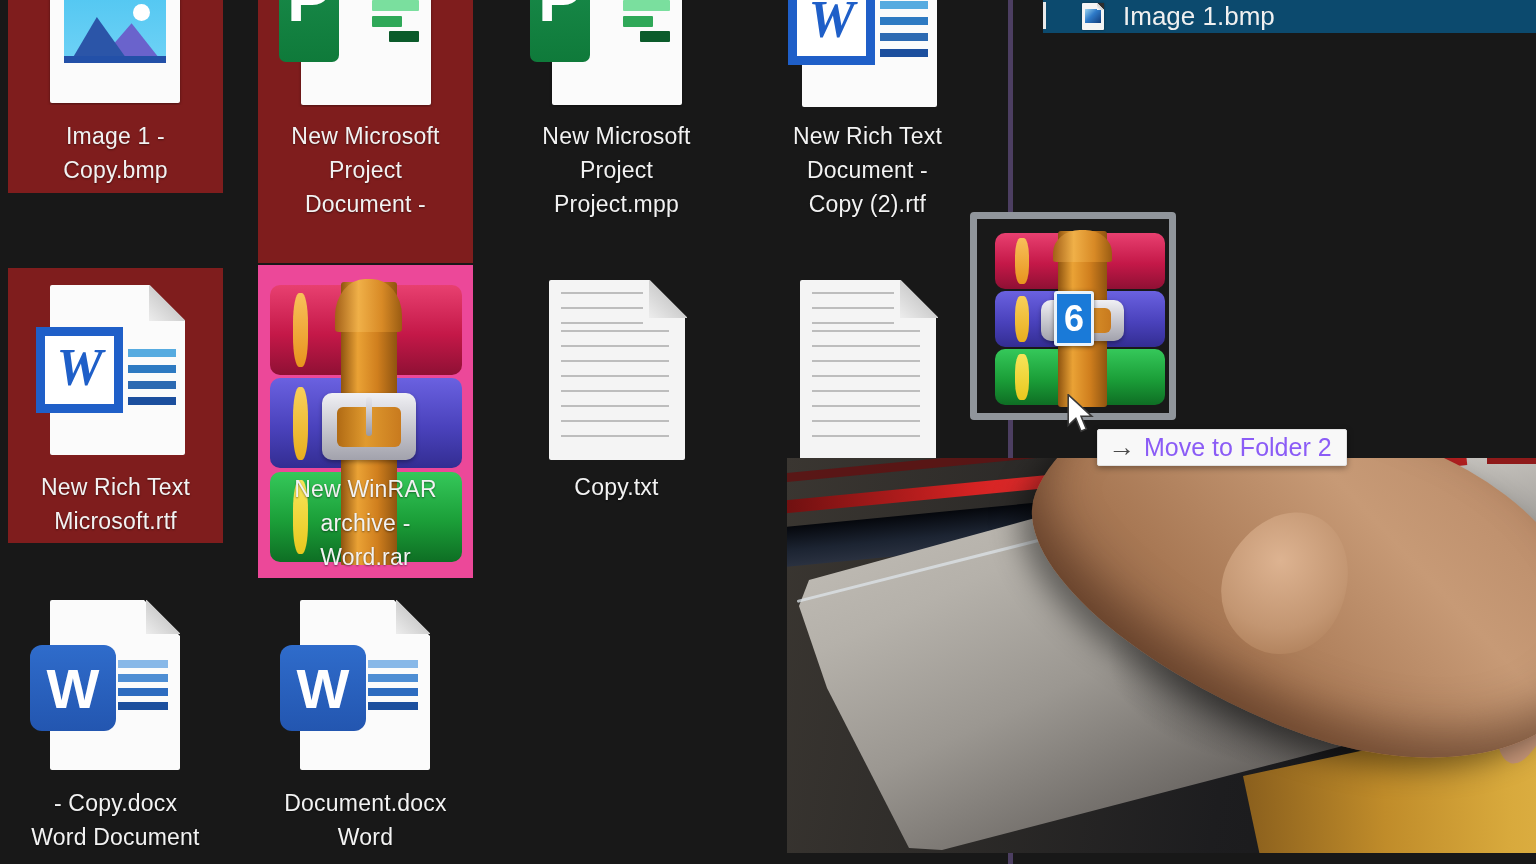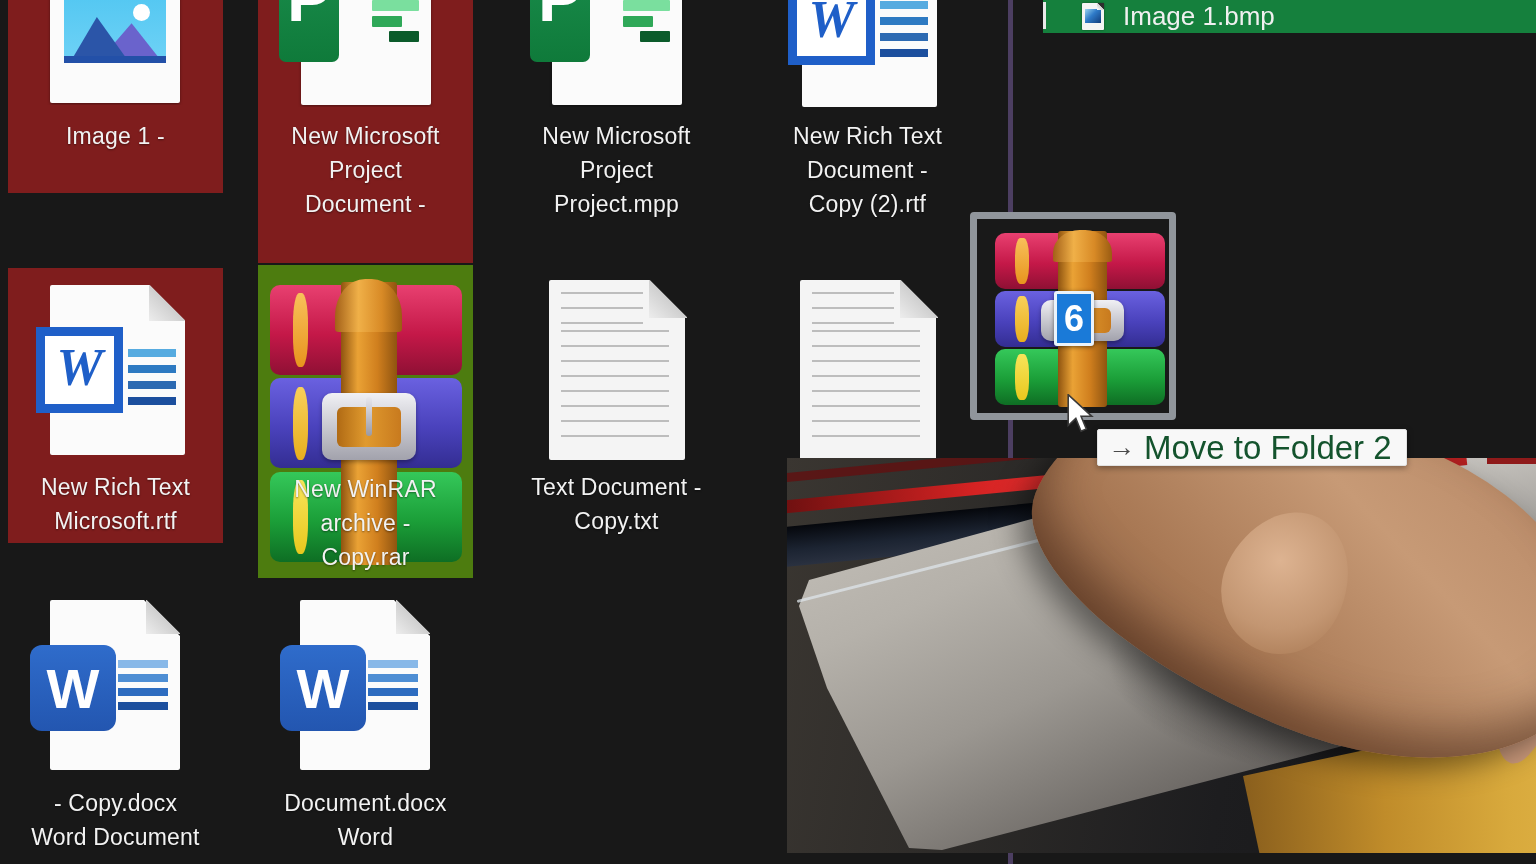--- a/index.html
+++ b/index.html
@@ -15,21 +15,21 @@
   .t2{left:258px;top:0;height:263px}
   .t3{left:509px;top:0;height:240px}
   .t4{left:760px;top:0;height:240px}
   .t5{left:8px;top:268px;height:275px}
   .t6{left:258px;top:265px;height:313px}
   .t7{left:509px;top:265px;height:280px}
   .t8{left:760px;top:265px;height:280px}
   .t9{left:8px;top:595px;height:269px}
   .t10{left:258px;top:595px;height:269px}
   .sel{background:#7f1d1d}
-  .t6.sel{background:#4d7c0f}
+  .t6.sel{background:#ec4899}
 
   .label{position:absolute;left:-6px;right:-6px;text-align:center;
     font-size:23px;line-height:34px;color:#f2f2f2;letter-spacing:.2px;
     text-shadow:0 1px 2px rgba(0,0,0,.45)}
   .t1 .label,.t2 .label,.t3 .label,.t4 .label{top:119px}
   .t5 .label{top:202px}
   .t6 .label{top:207px}
   .t7 .label{top:205px}
   .t9 .label,.t10 .label{top:191px}
 
@@ -116,21 +116,21 @@
     background:linear-gradient(#f0f0f4,#a2a2ac);box-shadow:0 2px 4px rgba(0,0,0,.35)}
   .buckle-hole{position:absolute;inset:20% 16%;border-radius:6px;
     background:linear-gradient(90deg,#b06a14,#e09a2e 45%,#c87a1e)}
   .prong{position:absolute;left:47%;top:6%;width:6%;height:58%;border-radius:4px;
     background:linear-gradient(#e8e8ee,#9a9aa4)}
 
   
   .divider{position:absolute;left:1008px;top:0;width:5px;height:864px;
     background:#4c3e61;z-index:0}
   .rrow{position:absolute;left:1043px;top:0;width:493px;height:33px;
-    background:#15803d;z-index:1;display:flex;align-items:center}
+    background:#0c4a6e;z-index:1;display:flex;align-items:center}
   .rrow-edge{position:absolute;left:0;top:2px;width:3px;height:27px;background:#e9e9e9}
   .bmp-small{position:absolute;left:39px;top:3px;width:22px;height:27px;background:#f4f4f4;
     border-radius:1px;box-shadow:0 0 2px rgba(0,0,0,.5)}
   .bmp-small-img{position:absolute;left:3px;right:3px;top:6px;height:14px;
     background:linear-gradient(135deg,#9ad4f0 0%,#2e7ac8 45%,#123c7a 100%)}
   .bmp-small-fold{position:absolute;top:0;right:0;width:7px;height:7px;
     background:linear-gradient(to bottom left,#2e2e2e 49%,#d0d0d0 50%,#fff 100%)}
   .rrow-label{position:absolute;left:80px;top:0;line-height:33px;font-size:26px;color:#f0f0f0}
 
   
@@ -140,21 +140,21 @@
   .drag-badge{position:absolute;left:1054px;top:291px;width:40px;height:55px;z-index:5;
     background:#1a7ad8;border:3px solid #eaf3fb;border-radius:3px;box-sizing:border-box;
     display:flex;align-items:center;justify-content:center;
     color:#fff;font-size:36px;font-weight:bold;box-shadow:0 1px 4px rgba(0,0,0,.5)}
   .cursor{position:absolute;left:1066px;top:394px;z-index:8}
   .tooltip{position:absolute;left:1097px;top:429px;height:35px;z-index:8;
     background:#f8f8f8;border:1px solid #e2e2e2;border-radius:2px;
     box-shadow:0 2px 6px rgba(0,0,0,.35);display:flex;align-items:center;
     padding:0 14px 0 10px;gap:9px}
   .tt-arrow{color:#4a4a4a;font-size:27px;line-height:1}
-  .tt-text{color:#14532d;font-size:33px;white-space:nowrap}
+  .tt-text{color:#8b5cf6;font-size:25px;white-space:nowrap}
 
   
   .cam{position:absolute;left:787px;top:458px;width:749px;height:395px;overflow:hidden;
     z-index:5;background:linear-gradient(100deg,#3a3631 0%,#2c2a28 30%,#1d1d1f 60%,#151517 100%)}
   .cam-kbd{position:absolute;right:-12px;top:-8px;width:78px;height:140px;
     background:linear-gradient(#c6c3be,#8a8783);transform:rotate(-12deg)}
   .cam-redA{position:absolute;left:-5px;top:20px;width:470px;height:13px;
     transform:rotate(-5.5deg);filter:blur(.6px);
     background:linear-gradient(90deg,#6e1010,#d32222 40%,#e83030 60%,#7a1212)}
   .cam-redB{position:absolute;left:-5px;top:2px;width:280px;height:9px;
@@ -202,20 +202,21 @@
           <div class="bmp-sun"></div>
           <div class="bmp-m2"></div>
           <div class="bmp-m1"></div>
           <div class="bmp-band"></div>
         </div>
       </div>
     </div>
   </div>
   <div class="label">
     <div>Image 1 -</div>
+    <div>Copy.bmp</div>
   </div>
 </div>
 
 <div class="tile t2 sel">
   <div class="iconbox">
     <div class="icw cutup" style="height:168px">
       <div class="page mpp-page"></div>
       <div class="mpp-sq">
           <span>P</span>
         </div>
@@ -307,36 +308,35 @@
       <div class="flap"></div>
       <div class="buckle">
         <div class="buckle-hole"></div>
           <div class="prong"></div>
       </div>
     </div>
   </div>
   <div class="label">
     <div>New WinRAR</div>
     <div>archive -</div>
-    <div>Copy.rar</div>
+    <div>Word.rar</div>
   </div>
 </div>
 
 <div class="tile t7">
   <div class="iconbox">
     <div class="icw icw-full" style="height:180px">
       <div class="page txt-page fold-cut" style="background:#f4f4f4">
         <div class="txt-lines-top"></div>
         <div class="txt-lines"></div>
       </div>
       <div class="fold" style="left:140px;top:0;width:38px;height:38px"></div>
     </div>
   </div>
   <div class="label">
-    <div>Text Document -</div>
     <div>Copy.txt</div>
   </div>
 </div>
 
 <div class="tile t8">
   <div class="iconbox">
     <div class="icw icw-full" style="height:180px">
       <div class="page txt-page fold-cut" style="background:#f4f4f4">
         <div class="txt-lines-top"></div>
         <div class="txt-lines"></div>

